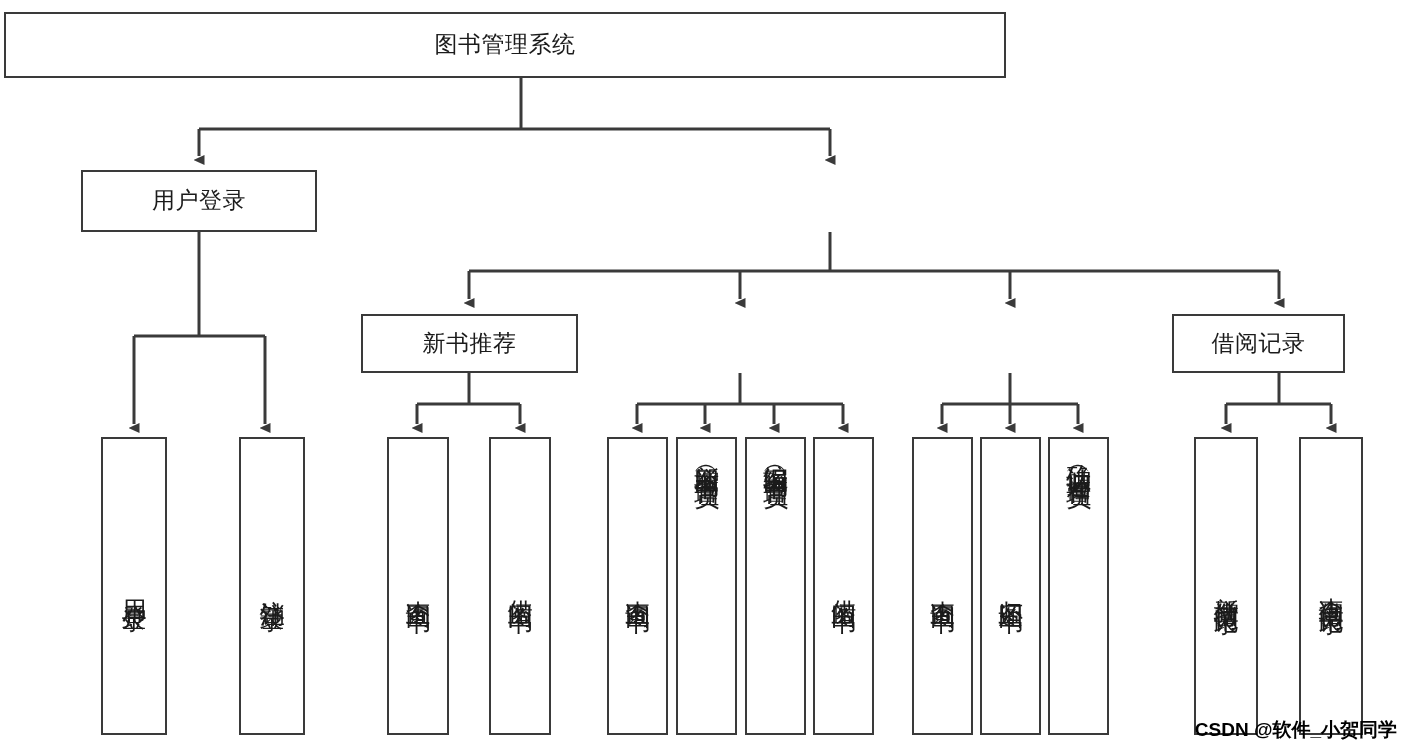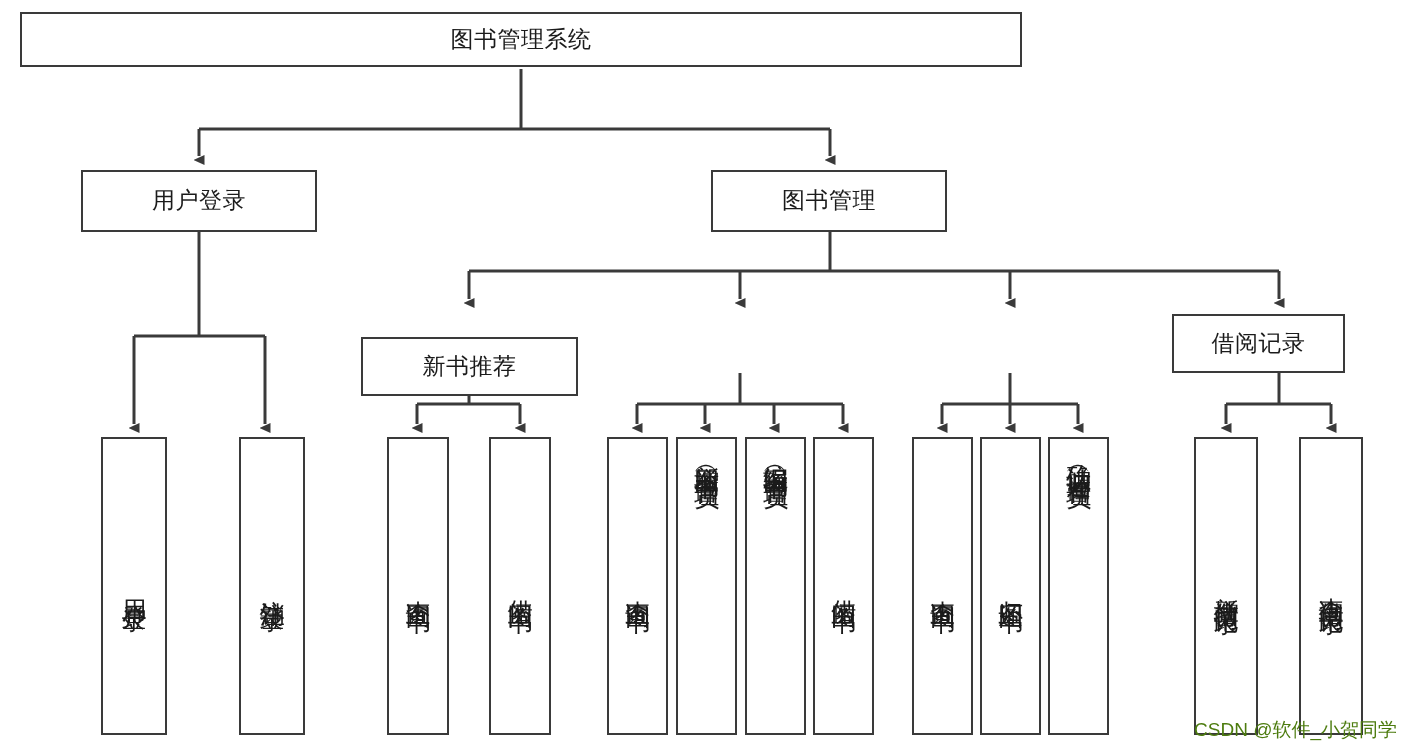--- a/index.html
+++ b/index.html
@@ -59,23 +59,24 @@
   }
   .node-vertical.v-top {
     align-items: flex-start;
     padding-top: 6px;
   }
   .watermark {
     position: absolute;
     right: 8px;
     bottom: 4px;
     font-size: 19px;
-    color: #4d7c0f;
+    color: #000000;
     white-space: nowrap;
     font-family: "Liberation Sans", "DejaVu Sans", sans-serif;
+    font-weight: bold;
   }
 </style>
 </head>
 <body>
 
 <div id="diagram-root">
 
   <svg id="diagram-svg" viewBox="0 0 1405 747">
     <defs>
       <marker id="arrowhead" markerWidth="10" markerHeight="11" refX="1" refY="5.5" orient="auto" markerUnits="userSpaceOnUse">
@@ -120,32 +121,29 @@
       <path d="M 1010 404 L 1010 424" marker-end="url(#arrowhead)"></path>
       <path d="M 1078 404 L 1078 424" marker-end="url(#arrowhead)"></path>
 
       <path d="M 1279 373 L 1279 404"></path>
       <path d="M 1226 404 L 1331 404"></path>
       <path d="M 1226 404 L 1226 424" marker-end="url(#arrowhead)"></path>
       <path d="M 1331 404 L 1331 424" marker-end="url(#arrowhead)"></path>
     </g>
   </svg>
 
-  <div class="node-box node-horizontal" style="left:20px; top:12px; width:1002px; height:55px;">
+  <div class="node-box node-horizontal" style="left:4px; top:12px; width:1002px; height:66px;">
     <span class="node-label">图书管理系统</span>
   </div>
 
   <div class="node-box node-horizontal" style="left:81px; top:170px; width:236px; height:62px;">
     <span class="node-label">用户登录</span>
   </div>
-  <div class="node-box node-horizontal" style="left:711px; top:170px; width:236px; height:62px;">
-    <span class="node-label">图书管理</span>
-  </div>
 
-  <div class="node-box node-horizontal" style="left:361px; top:314px; width:217px; height:59px;margin-top:23px;">
+  <div class="node-box node-horizontal" style="left:361px; top:314px; width:217px; height:59px;">
     <span class="node-label">新书推荐</span>
   </div>
   <div class="node-box node-horizontal" style="left:1172px; top:314px; width:173px; height:59px;">
     <span class="node-label">借阅记录</span>
   </div>
 
   <div class="node-box node-vertical v-center" style="left:101px; top:437px; width:66px; height:298px;">
     <span class="node-label">用户登录</span>
   </div>
   <div class="node-box node-vertical v-center" style="left:239px; top:437px; width:66px; height:298px;">

